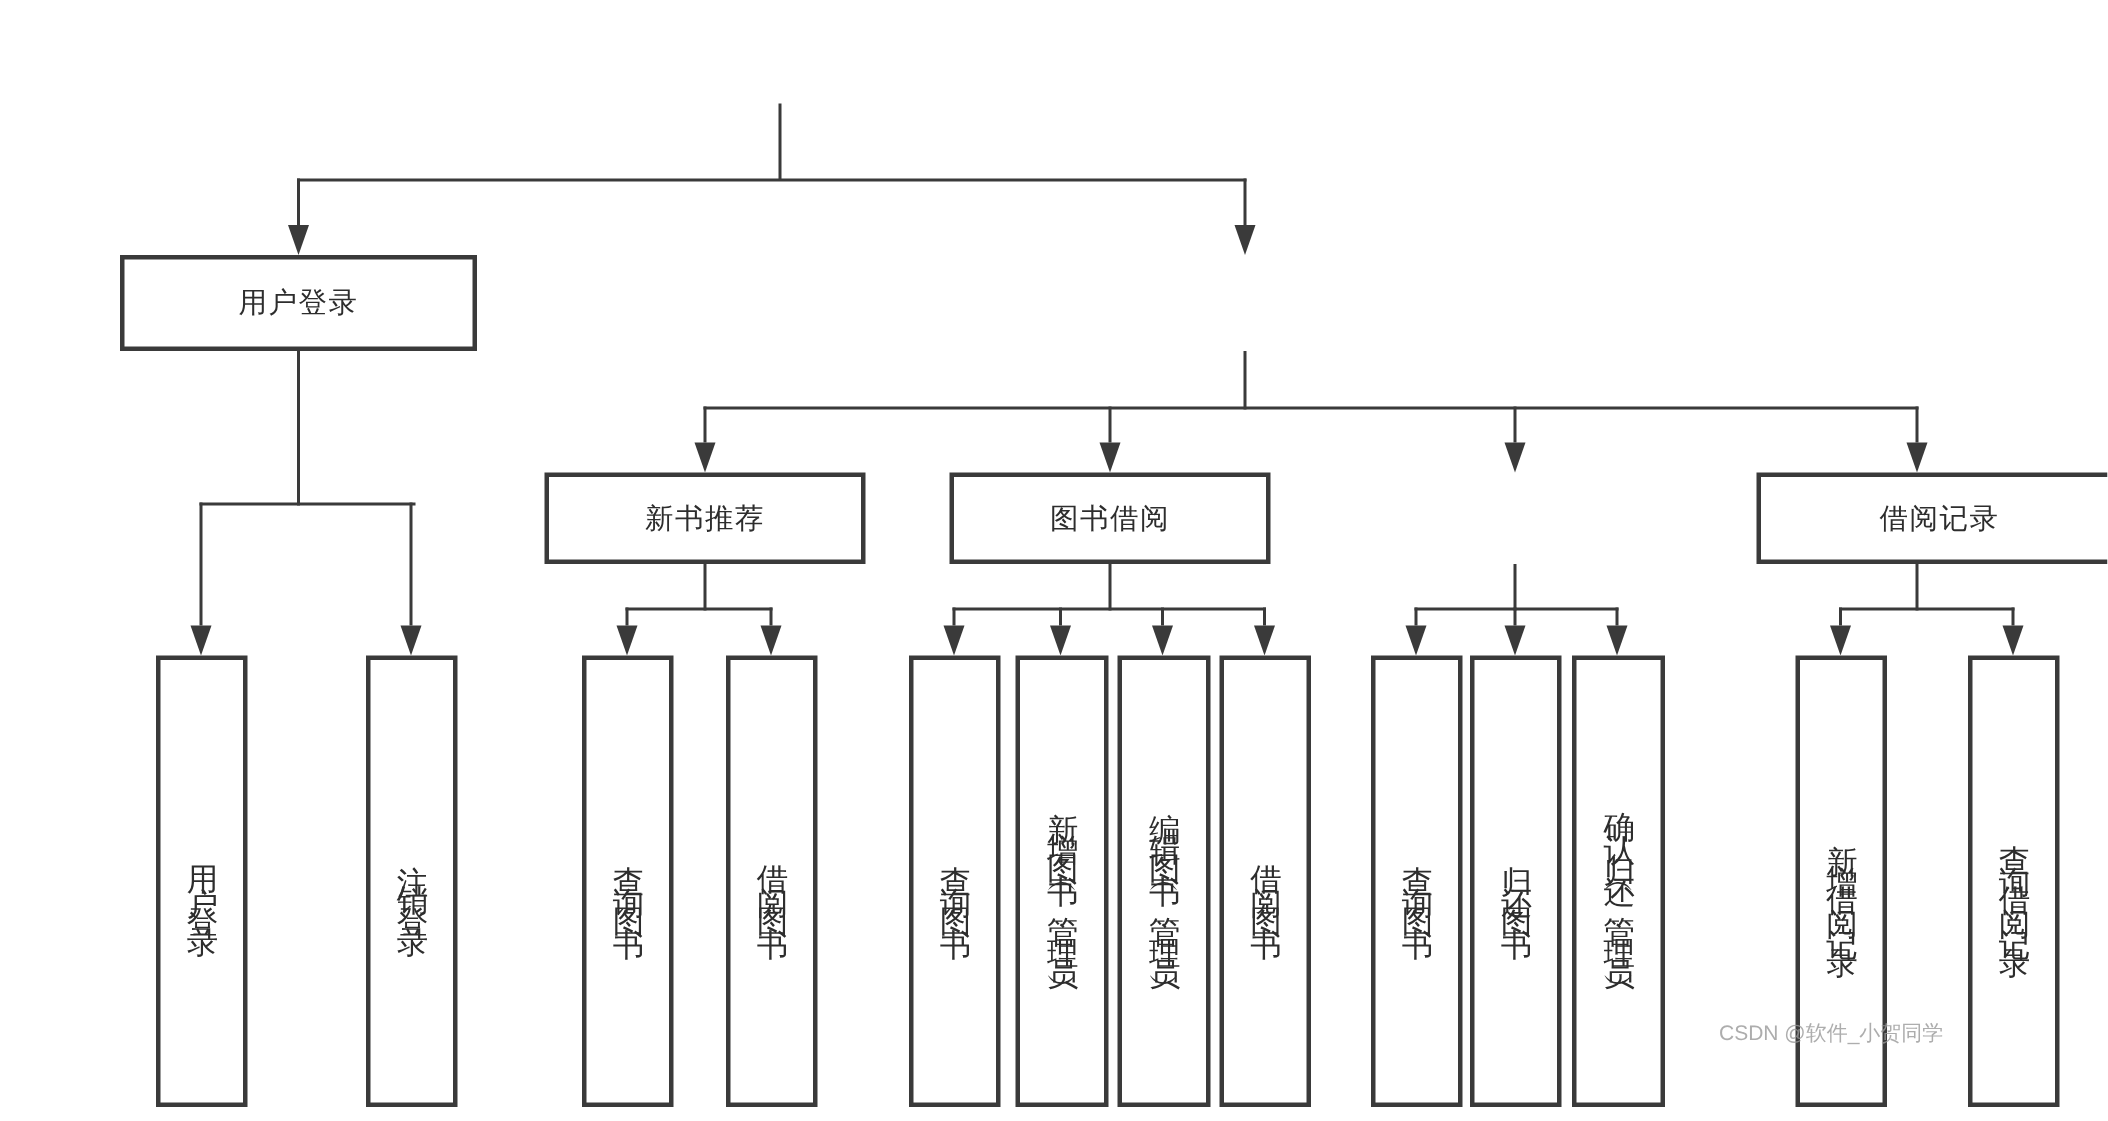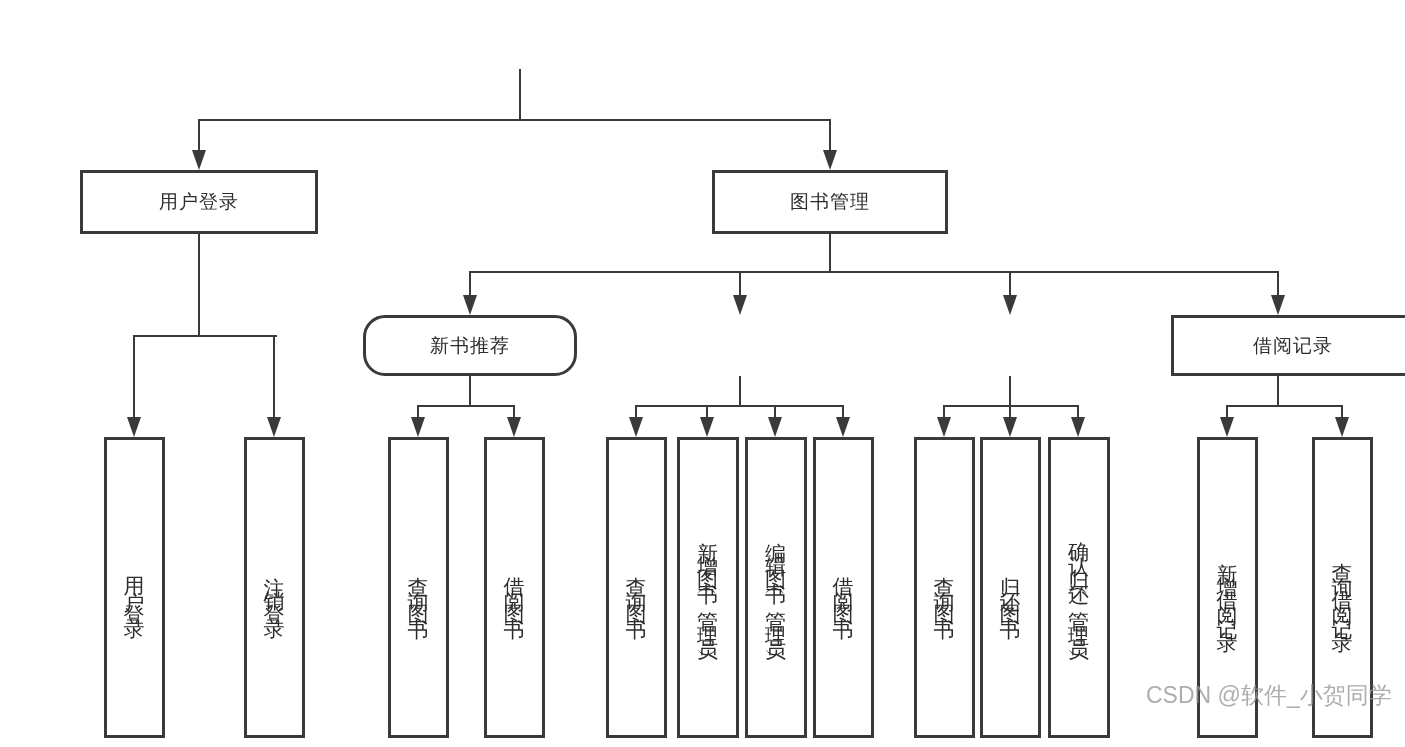--- a/index.html
+++ b/index.html
@@ -47,21 +47,21 @@
     position: absolute;
     width: 0; height: 0;
     border-left: 7px solid transparent;
     border-right: 7px solid transparent;
     border-top: 20px solid #3a3a3a;
   }
   .watermark {
     position: absolute;
     left: 1146px;
     top: 680px;
-    font-size: 23px;
+    font-size: 14px;
     color: rgba(152, 152, 152, 0.8);
     white-space: nowrap;
     z-index: 10;
   }
 </style>
 </head>
 <body>
 
 <div class="canvas">
 
@@ -69,44 +69,44 @@
   <div class="vline" style="left:519px; top:69px; height:51px;"></div>
   <div class="hline" style="left:198px; top:119px; width:633px;"></div>
   <div class="vline" style="left:198px; top:119px; height:33px;"></div>
   <div class="arrow" style="left:192px; top:150px;"></div>
   <div class="vline" style="left:829px; top:119px; height:33px;"></div>
   <div class="arrow" style="left:823px; top:150px;"></div>
 
   <div class="box-h" style="left:80px; top:170px; width:238px; height:64px;">
     <span>用户登录</span>
   </div>
-  <div class="box-h" style="left:712px; top:170px; width:236px; height:64px;">
-    <span>图书管理</span>
-  </div>
 
   <div class="vline" style="left:198px; top:234px; height:103px;"></div>
   <div class="hline" style="left:133px; top:335px; width:144px;"></div>
   <div class="vline" style="left:133px; top:335px; height:82px;"></div>
   <div class="arrow" style="left:127px; top:417px;"></div>
   <div class="vline" style="left:273px; top:335px; height:82px;"></div>
   <div class="arrow" style="left:267px; top:417px;"></div>
 
   <div class="vline" style="left:829px; top:234px; height:39px;"></div>
   <div class="hline" style="left:469px; top:271px; width:810px;"></div>
   <div class="vline" style="left:469px; top:271px; height:24px;"></div>
   <div class="arrow" style="left:463px; top:295px;"></div>
   <div class="vline" style="left:739px; top:271px; height:24px;"></div>
   <div class="arrow" style="left:733px; top:295px;"></div>
   <div class="vline" style="left:1009px; top:271px; height:24px;"></div>
   <div class="arrow" style="left:1003px; top:295px;"></div>
   <div class="vline" style="left:1277px; top:271px; height:24px;"></div>
   <div class="arrow" style="left:1271px; top:295px;"></div>
 
-  <div class="box-h" style="left:363px; top:315px; width:214px; height:61px;border-radius:22px;">
+  <div class="box-h" style="left:363px; top:315px; width:214px; height:61px;">
     <span>新书推荐</span>
+  </div>
+  <div class="box-h" style="left:633px; top:315px; width:214px; height:61px;">
+    <span>图书借阅</span>
   </div>
   <div class="box-h" style="left:1171px; top:315px; width:244px; height:61px;">
     <span>借阅记录</span>
   </div>
 
   <div class="vline" style="left:469px; top:376px; height:31px;"></div>
   <div class="hline" style="left:417px; top:405px; width:98px;"></div>
   <div class="vline" style="left:417px; top:405px; height:12px;"></div>
   <div class="arrow" style="left:411px; top:417px;"></div>
   <div class="vline" style="left:513px; top:405px; height:12px;"></div>

